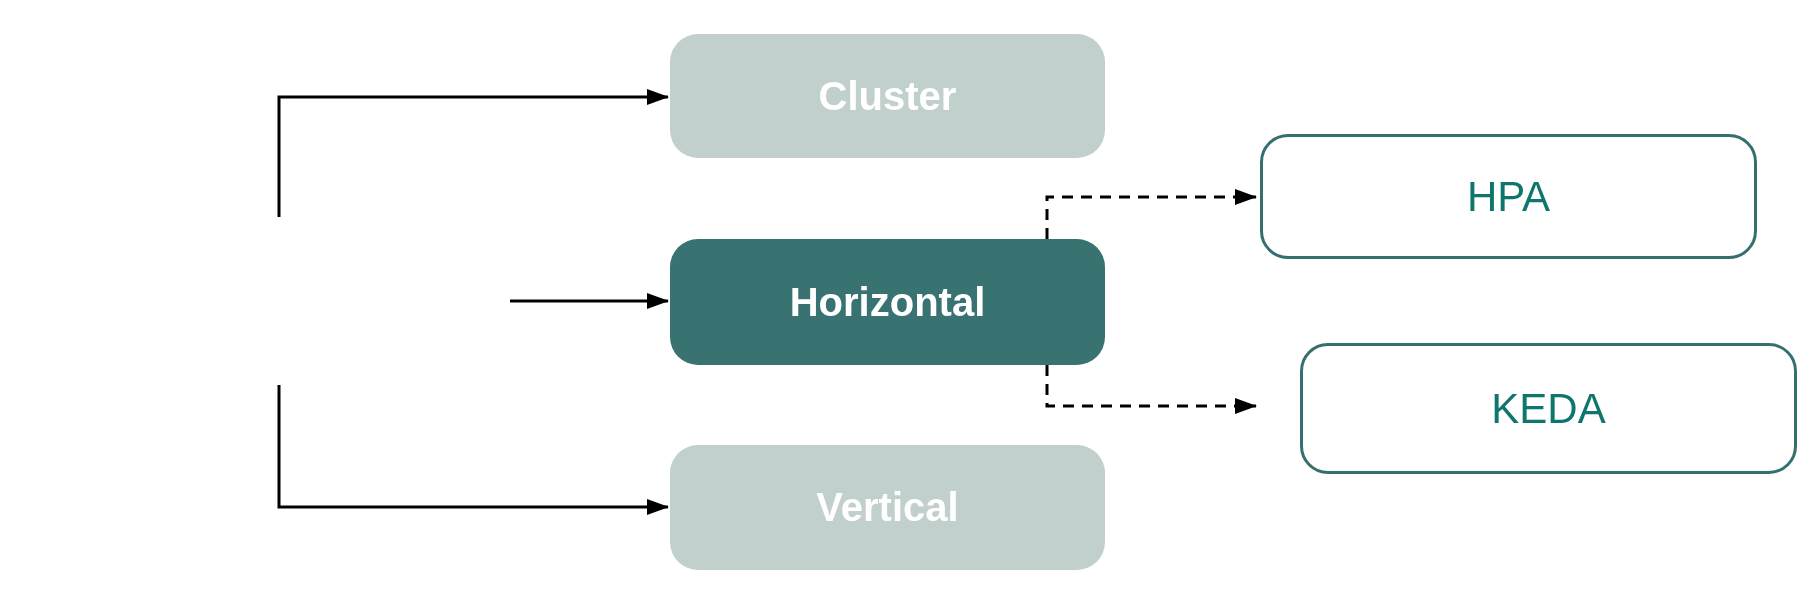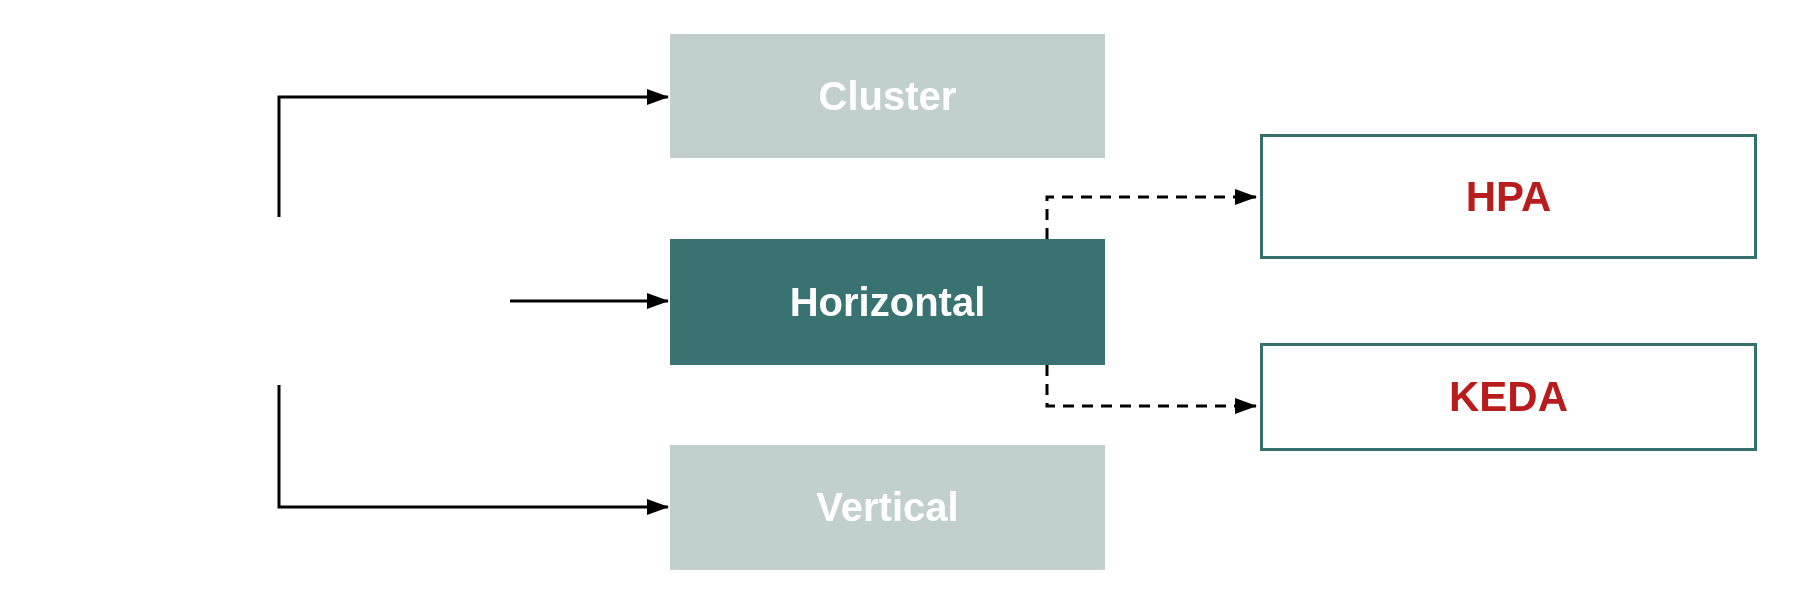--- a/index.html
+++ b/index.html
@@ -16,20 +16,21 @@
     left: 0; top: 0;
     width: 1800px; height: 594px;
   }
   .node {
     position: absolute;
     display: flex;
     align-items: center;
     justify-content: center;
     text-align: center;
     box-sizing: border-box;
+    border-radius: 28px;
   }
   .node-root {
     left: 48px; top: 217px; width: 462px; height: 168px;
     background: #000000;
     border: 2px solid #4a4a4a;
     color: #ffffff;
     font-weight: bold;
     font-size: 40px;
     line-height: 1.28;
   }
@@ -40,26 +41,26 @@
     font-weight: bold;
     font-size: 40px;
   }
   .node-cluster    { top: 34px;  height: 124px; background: #c1cfcd; }
   .node-horizontal { top: 239px; height: 126px; background: #387271; }
   .node-vertical   { top: 445px; height: 125px; background: #c1cfcd; }
   .node-leaf {
     left: 1260px; width: 497px;
     background: #ffffff;
     border: 3px solid #35706f;
-    color: #b91c1c;
-    font-weight: bold;
+    color: #0f766e;
+    font-weight: normal;
     font-size: 42px;
   }
   .node-hpa  { top: 134px; height: 125px; }
-  .node-keda { top: 343px; height: 108px; }
+  .node-keda { top: 343px; height: 131px; margin-left: 40px; }
   .edge { fill: none; stroke: #000000; stroke-width: 3; }
   .edge.dashed { stroke-dasharray: 11 8; }
 </style>
 </head>
 <body>
 
 <div class="canvas">
 
   <svg class="edge-layer" viewBox="0 0 1800 594" xmlns="http://www.w3.org/2000/svg">
     <defs>

